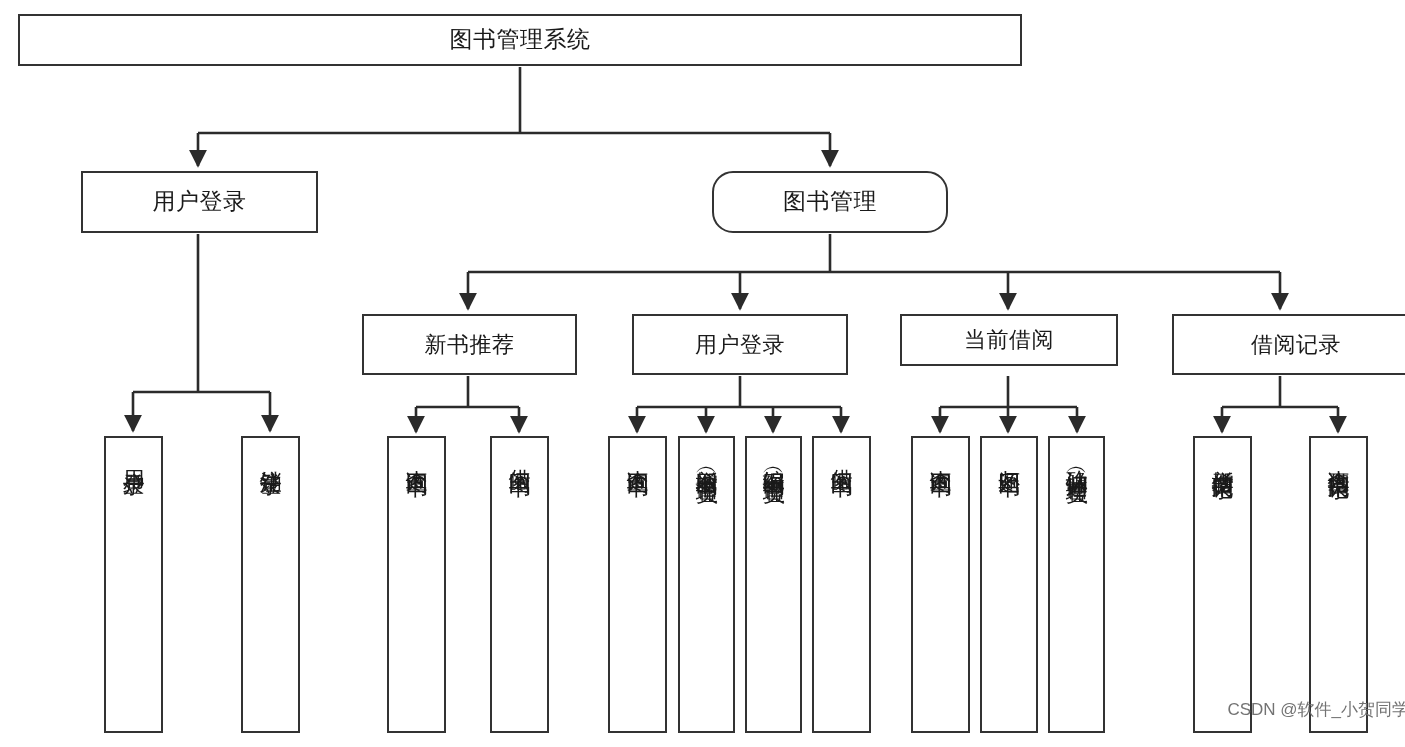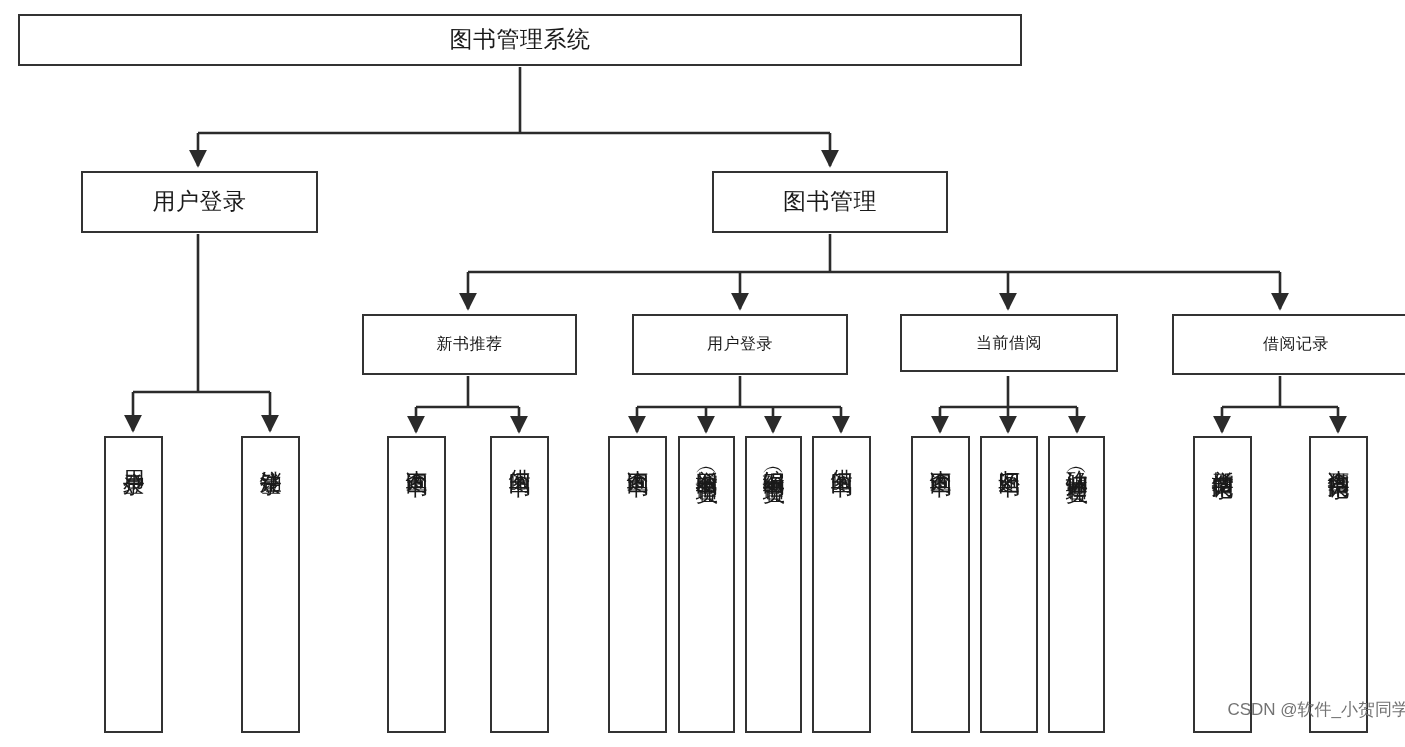--- a/index.html
+++ b/index.html
@@ -39,21 +39,21 @@
     color: #1a1a1a;
     z-index: 2;
   }
   .node .label {
     text-align: center;
     line-height: 1.18;
     letter-spacing: 0.5px;
   }
   .node.root .label { font-size: 23px; }
   .node.level2 .label { font-size: 23px; }
-  .node.level3 .label { font-size: 16px; }
+  .node.level3 .label { font-size: 22px; }
   .node.leaf {
     align-items: flex-start;
     padding-top: 14px;
   }
   .node.leaf .label {
     writing-mode: vertical-rl;
     text-orientation: upright;
     font-size: 22px;
     line-height: 1.30;
     letter-spacing: 2px;
@@ -125,31 +125,31 @@
     </g>
   </svg>
 
   <div class="node root" style="left:18px; top:14px; width:1004px; height:52px;">
     <span class="label">图书管理系统</span>
   </div>
 
   <div class="node level2" style="left:81px; top:171px; width:237px; height:62px;">
     <span class="label">用户登录</span>
   </div>
-  <div class="node level2" style="left:712px; top:171px; width:236px; height:62px;">
+  <div class="node level2" style="left:712px; top:171px; width:236px; height:62px;border-radius:21px;">
     <span class="label">图书管理</span>
   </div>
 
   <div class="node level3" style="left:362px; top:314px; width:215px; height:61px;">
     <span class="label">新书推荐</span>
   </div>
   <div class="node level3" style="left:632px; top:314px; width:216px; height:61px;">
     <span class="label">用户登录</span>
   </div>
-  <div class="node level3" style="left:900px; top:314px; width:218px; height:58px;">
+  <div class="node level3" style="left:900px; top:314px; width:218px; height:52px;">
     <span class="label">当前借阅</span>
   </div>
   <div class="node level3" style="left:1172px; top:314px; width:248px; height:61px;">
     <span class="label">借阅记录</span>
   </div>
 
   <div class="node leaf" style="left:104px; top:436px; width:59px; height:297px;">
     <span class="label">用户登录</span>
   </div>
   <div class="node leaf" style="left:241px; top:436px; width:59px; height:297px;">

